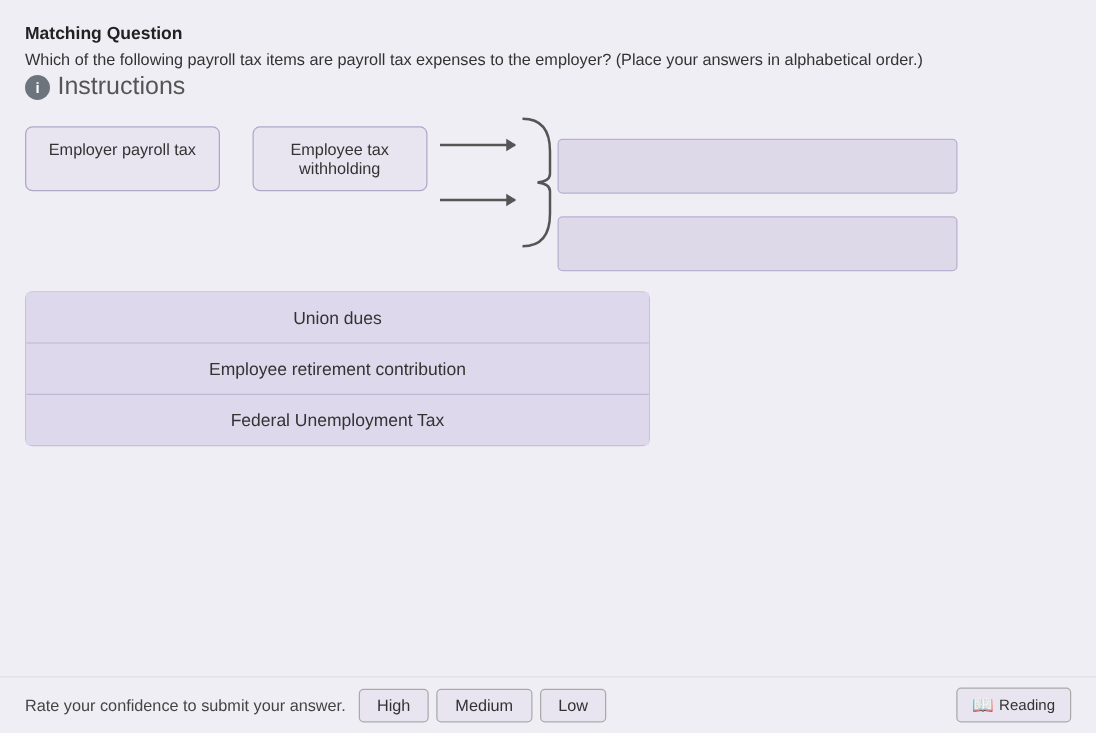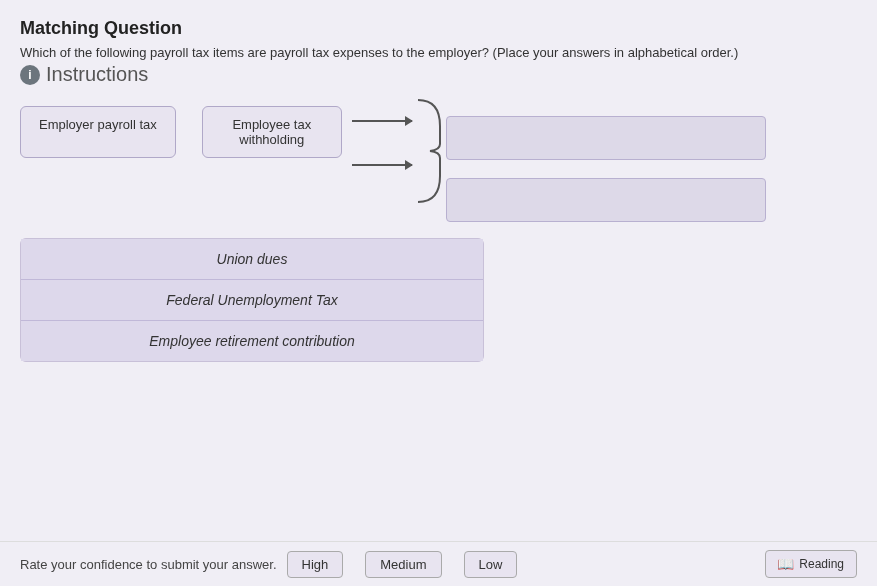--- a/index.html
+++ b/index.html
@@ -14,21 +14,21 @@
 
     .page-container {
       width: 877px;
       height: 586px;
       background: #f0eef5;
       padding: 18px 20px 12px 20px;
       position: relative;
     }
 
     .question-title {
-      font-size: 18px;
+      font-size: 14px;
       font-weight: bold;
       color: #222;
       margin-bottom: 6px;
     }
 
     .question-subtitle {
       font-size: 13px;
       color: #333;
       margin-bottom: 3px;
     }
@@ -77,23 +77,22 @@
       border-radius: 4px;
       width: 320px;
       height: 44px;
     }
 
     .answer-cards-area {
       background: #e8e4f0;
       border: 1.5px solid #c8c0d8;
       border-radius: 6px;
       padding: 0;
-      width: 464px;
+      width: 500px;
       margin-top: 4px;
-      font-style: italic;
     }
 
     .answer-card {
       background: #ddd8eb;
       border-bottom: 1px solid #c0b8d8;
       padding: 12px 0;
       text-align: center;
       font-size: 14px;
       color: #333;
       cursor: pointer;
@@ -118,21 +117,21 @@
 
     .confidence-label {
       font-size: 13px;
       color: #444;
       margin-right: 10px;
       text-align: center;
     }
 
     .confidence-buttons {
       display: flex;
-      gap: 22px;
+      gap: 6px;
       align-items: flex-start;
     }
 
     .conf-btn {
       padding: 5px 14px;
       border: 1.5px solid #aaa;
       border-radius: 4px;
       background: #e8e4f0;
       font-size: 13px;
       color: #333;
@@ -221,24 +220,24 @@
       <div class="drop-box"></div>
       <div class="drop-box"></div>
     </div>
   </div>
 
   <div class="answer-cards-area">
     <div class="answer-card">
       <span>Union dues</span>
     </div>
     <div class="answer-card">
+      <span>Employee retirement contribution</span>
+    </div>
+    <div class="answer-card">
       <span>Federal Unemployment Tax</span>
-    </div>
-    <div class="answer-card">
-      <span>Employee retirement contribution</span>
     </div>
   </div>
 
   <div class="bottom-bar">
     <div style="display:flex; align-items:center;">
       <span class="confidence-label">Rate your confidence to submit your answer.</span>
       <div class="confidence-buttons">
         <button class="conf-btn">High</button>
         <button class="conf-btn">Medium</button>
         <button class="conf-btn">Low</button>

